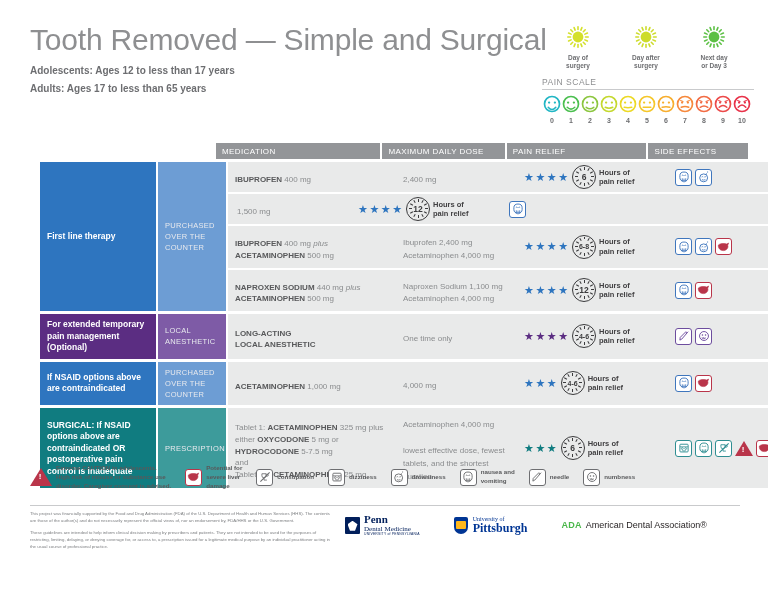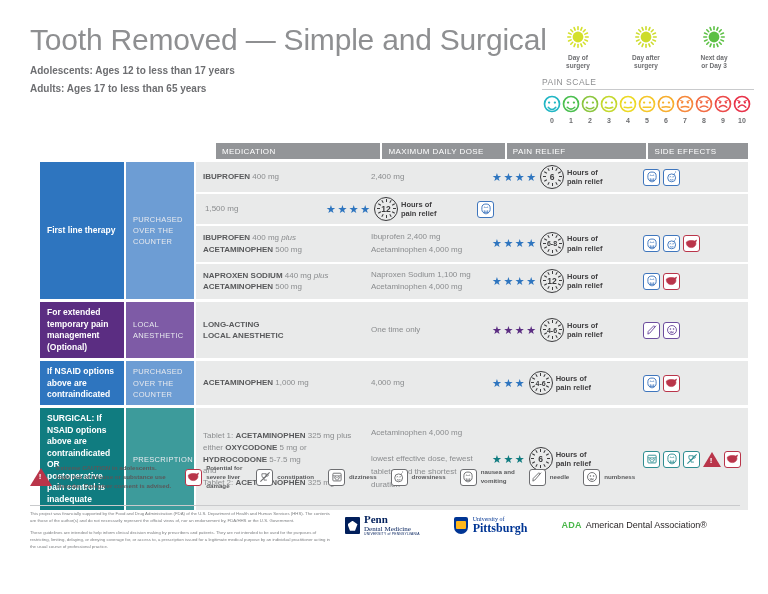--- a/index.html
+++ b/index.html
@@ -47,32 +47,32 @@
     display:flex;align-items:center;padding-left:6px;margin-right:2px;
   }
   .th.med{width:166px;}
   .th.dose{width:122px;}
   .th.pain{width:140px;}
   .th.side{width:98px;margin-right:0;}
 
   .block{display:flex;margin-top:3px;}
   .cat{
     color:#fff;font-size:8.5px;font-weight:bold;line-height:1.35;
-    display:flex;align-items:center;padding:5px 7px;width:84px;
+    display:flex;align-items:center;padding:5px 7px;width:116px;
     box-sizing:border-box;flex-shrink:0;
   }
   .acq{
     color:#e7e9ee;font-size:7.5px;letter-spacing:.3px;line-height:1.5;
     display:flex;align-items:center;padding:5px 7px;width:68px;
     box-sizing:border-box;flex-shrink:0;margin-left:2px;
   }
   .rows{flex:1;display:flex;flex-direction:column;margin-left:2px;}
   .row{display:flex;background:#e9eaea;margin-bottom:2px;flex:1;}
   .row:last-child{margin-bottom:0;}
-  .cell{box-sizing:border-box;padding:5px 7px;display:flex;align-items:center;}
+  .cell{box-sizing:border-box;padding:5px 7px;display:flex;align-items:center;margin-top:6px;}
   .c-med{width:166px;font-size:8px;line-height:1.45;color:#8a8c8e;}
   .c-med b{color:#58595b;font-weight:bold;}
   .c-med i{font-style:italic;}
   .c-dose{width:122px;font-size:8px;line-height:1.6;color:#8a8c8e;margin-left:2px;background:#e9eaea;}
   .c-pain{width:140px;margin-left:2px;background:#e9eaea;display:flex;align-items:center;padding:3px 4px;}
   .c-side{width:98px;margin-left:2px;background:#e9eaea;display:flex;align-items:center;flex-wrap:wrap;gap:3px;padding:4px 5px;}
 
   .stars{display:flex;gap:1.5px;margin-right:4px;}
   .star{font-size:11px;line-height:1;}
   .clock{

